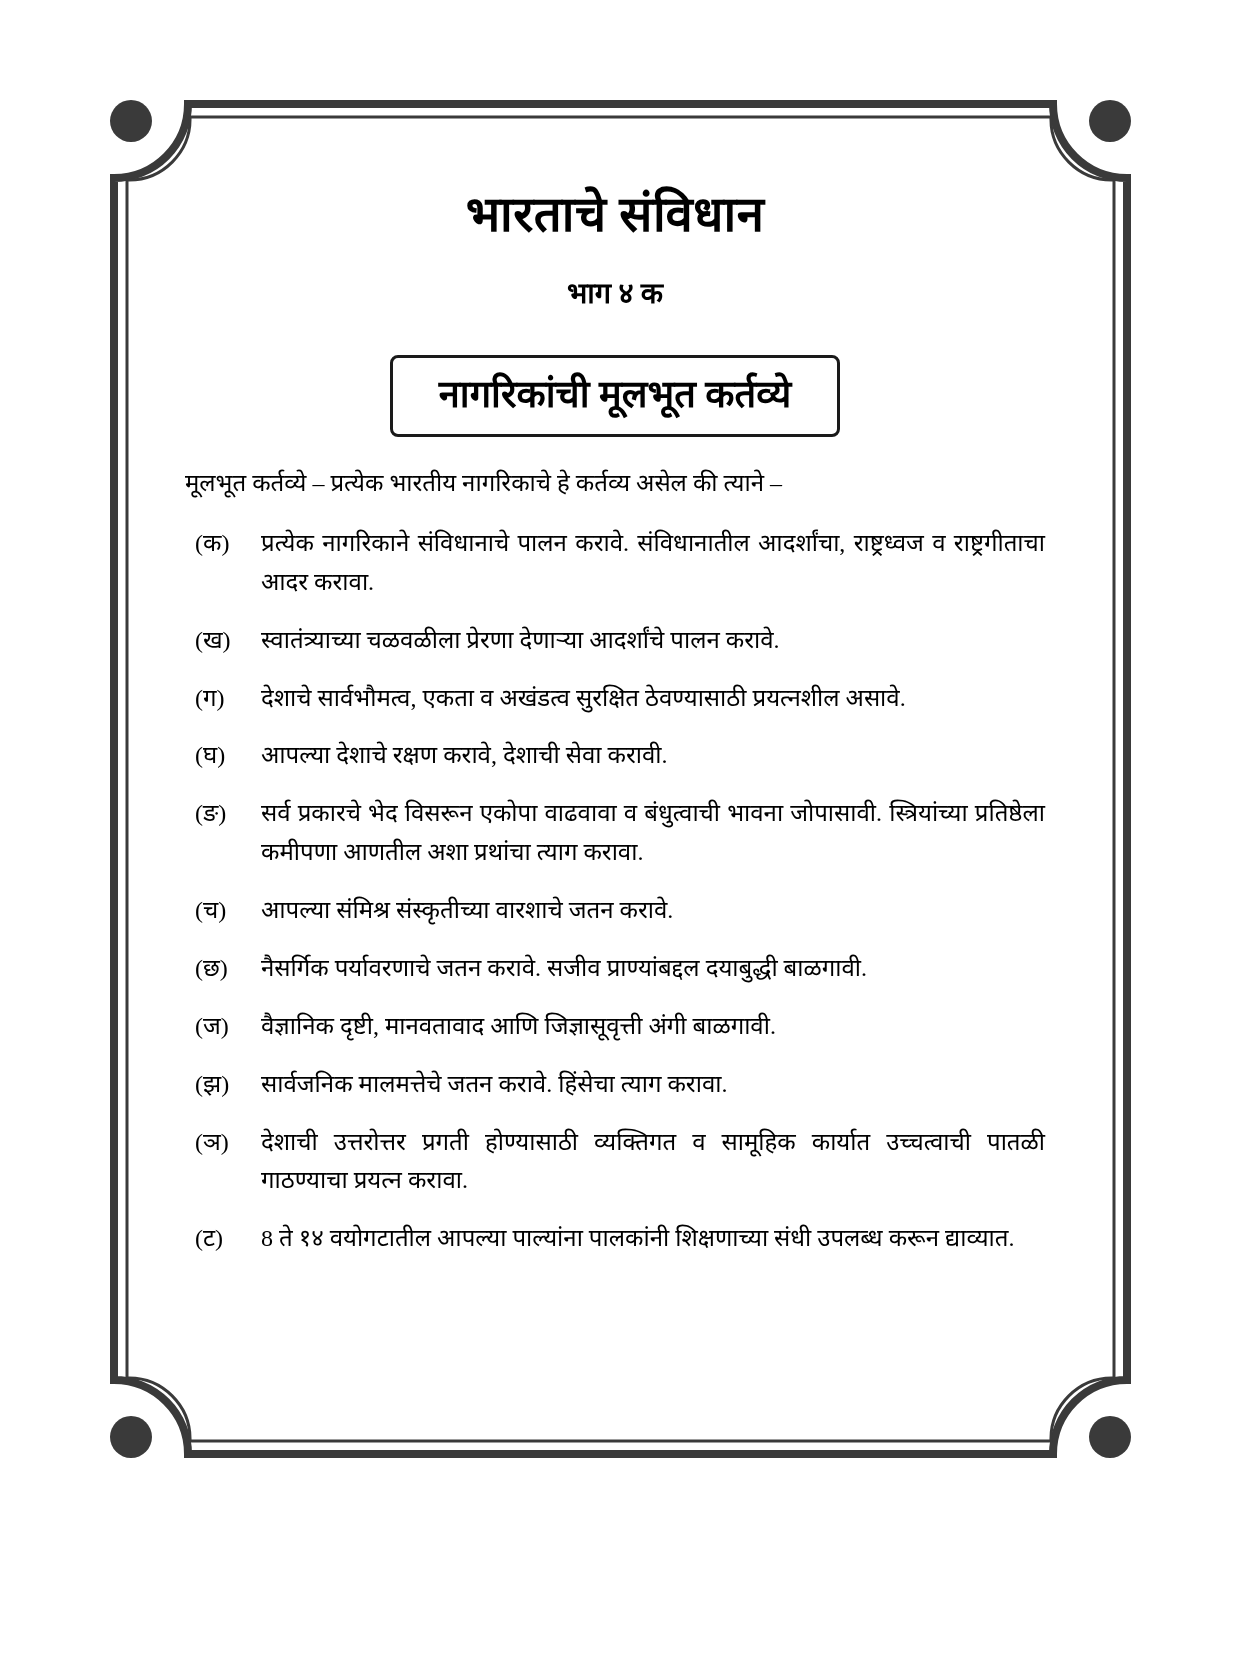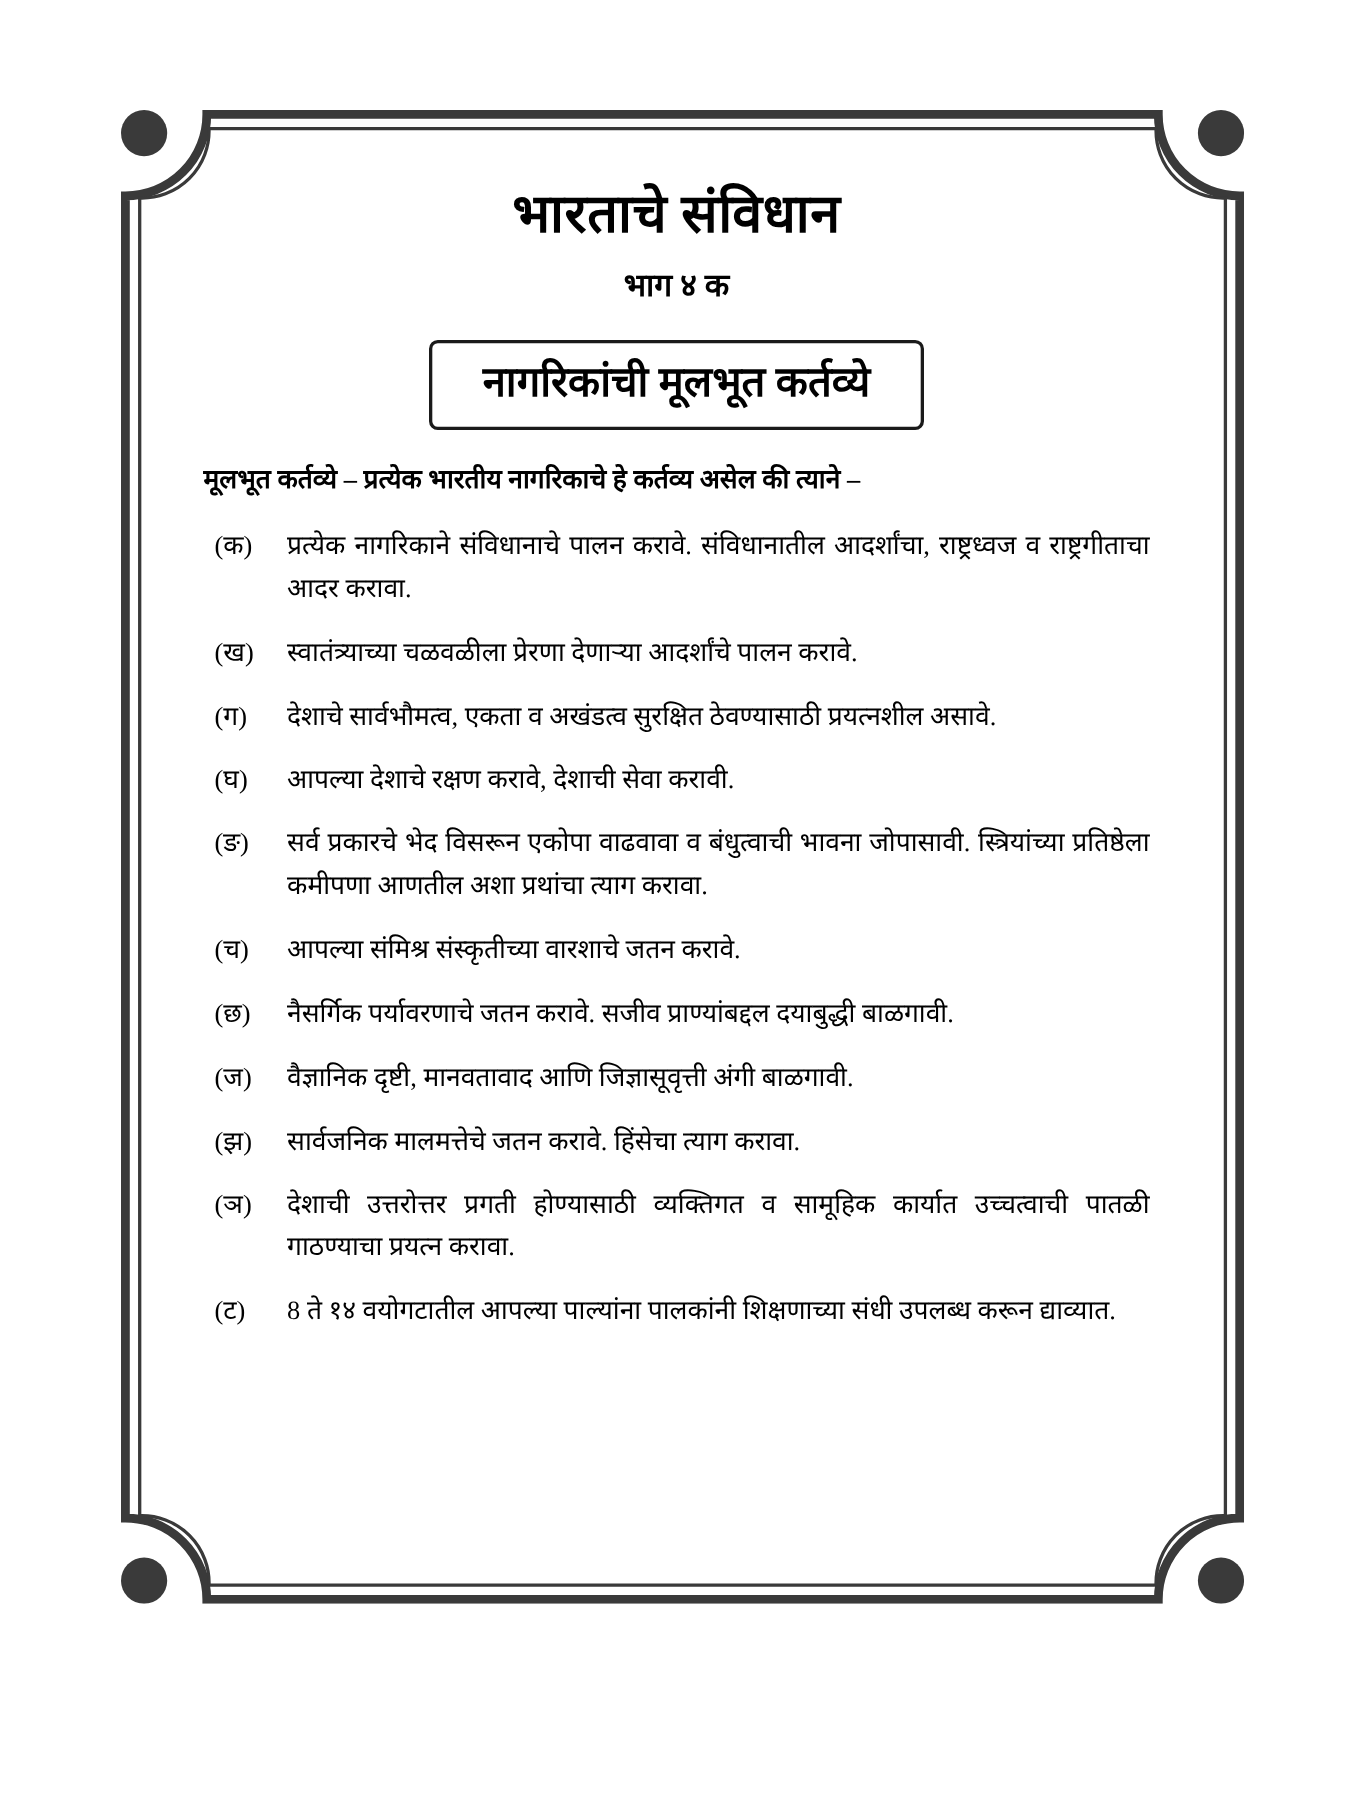--- a/index.html
+++ b/index.html
@@ -29,40 +29,40 @@
     inset: 0;
     width: 100%;
     height: 100%;
     display: block;
   }
 
   
   .content {
     position: absolute;
     left: 185px;
-    top: 156px;
+    top: 176px;
     width: 860px;
     height: 1245px;
   }
 
   .doc-title {
     text-align: center;
     font-size: 49px;
     font-weight: bold;
     letter-spacing: 0.5px;
     margin: 0;
     padding-top: 12px;
     line-height: 1.12;
   }
 
   .doc-subtitle {
     text-align: center;
     font-size: 29px;
     font-weight: bold;
-    margin: 0;
+    margin: 13px;
     padding-top: 22px;
     line-height: 1.1;
   }
 
   .heading-box-wrap {
     display: flex;
     justify-content: center;
     padding-top: 32px;
   }
   .heading-box {
@@ -78,21 +78,21 @@
   .article-label {
     font-size: 25px;
     font-weight: bold;
     margin: 0;
     padding-top: 62px;
     line-height: 1.2;
   }
 
   .intro-line {
     font-size: 24px;
-    font-weight: bold;
+    font-weight: normal;
     margin: 0;
     padding-top: 32px;
     line-height: 1.2;
     text-align: justify;
     text-align-last: left;
   }
 
   .duty-list {
     margin: 0;
     padding: 26px 0 0 0;

